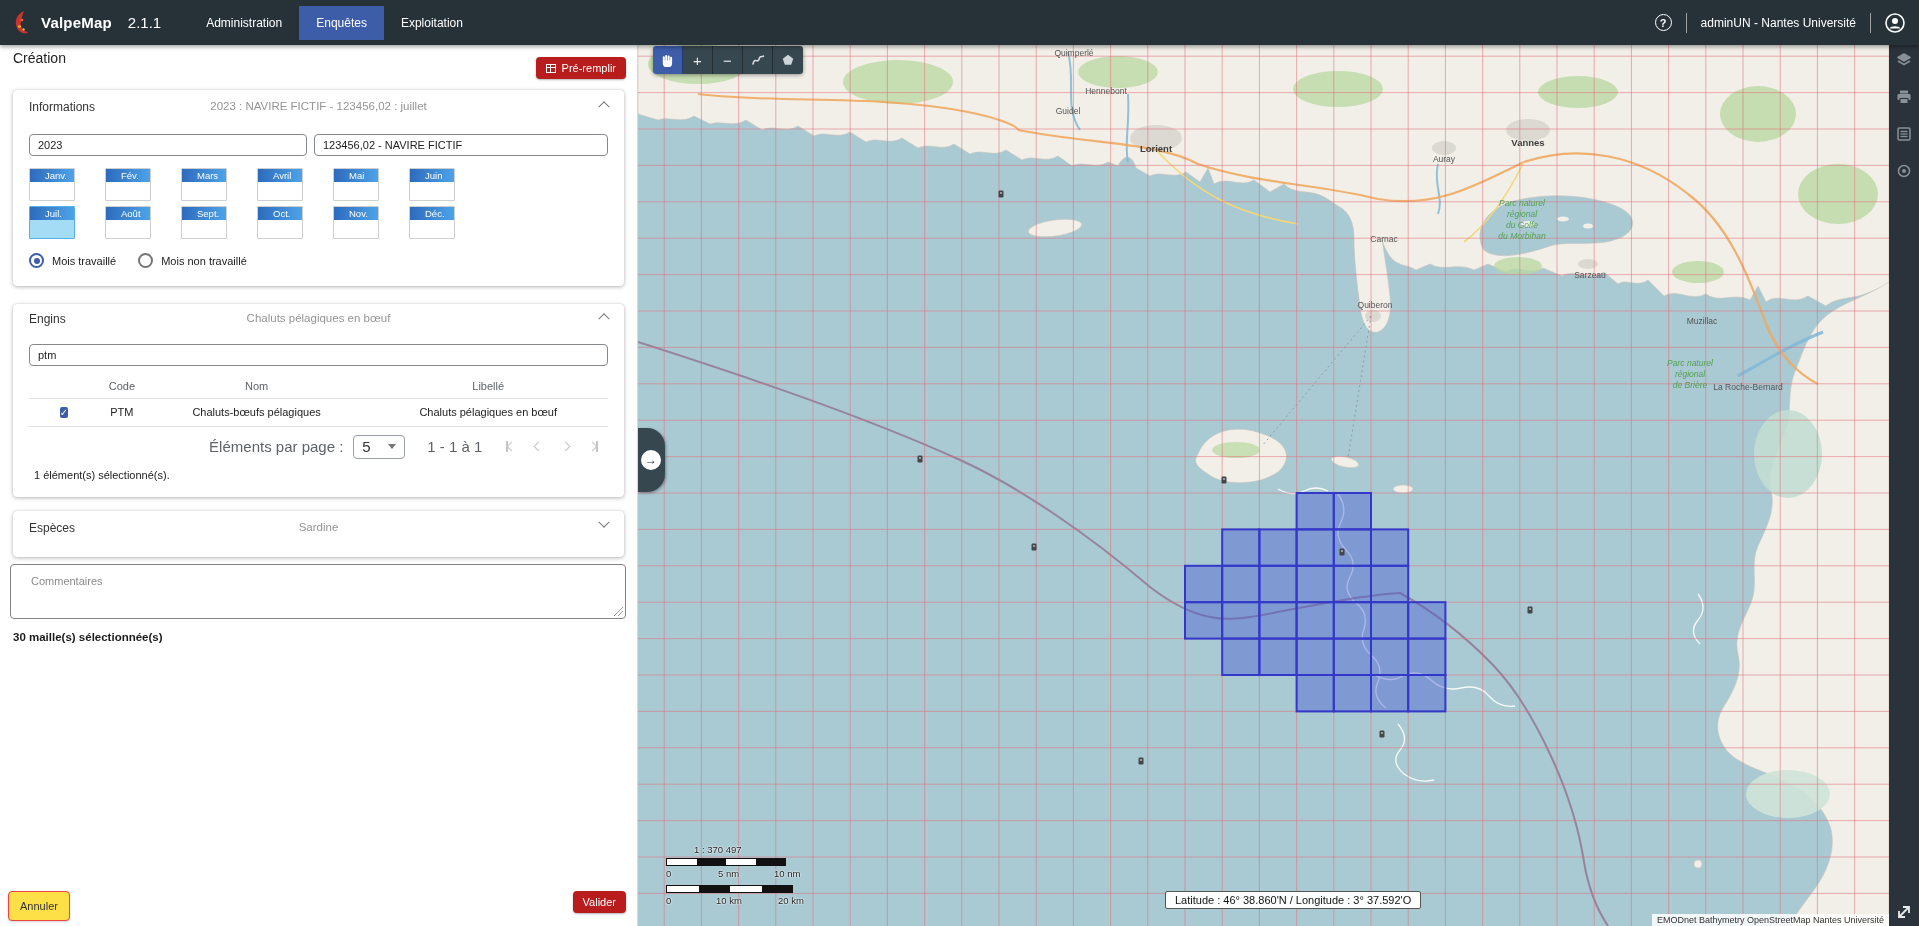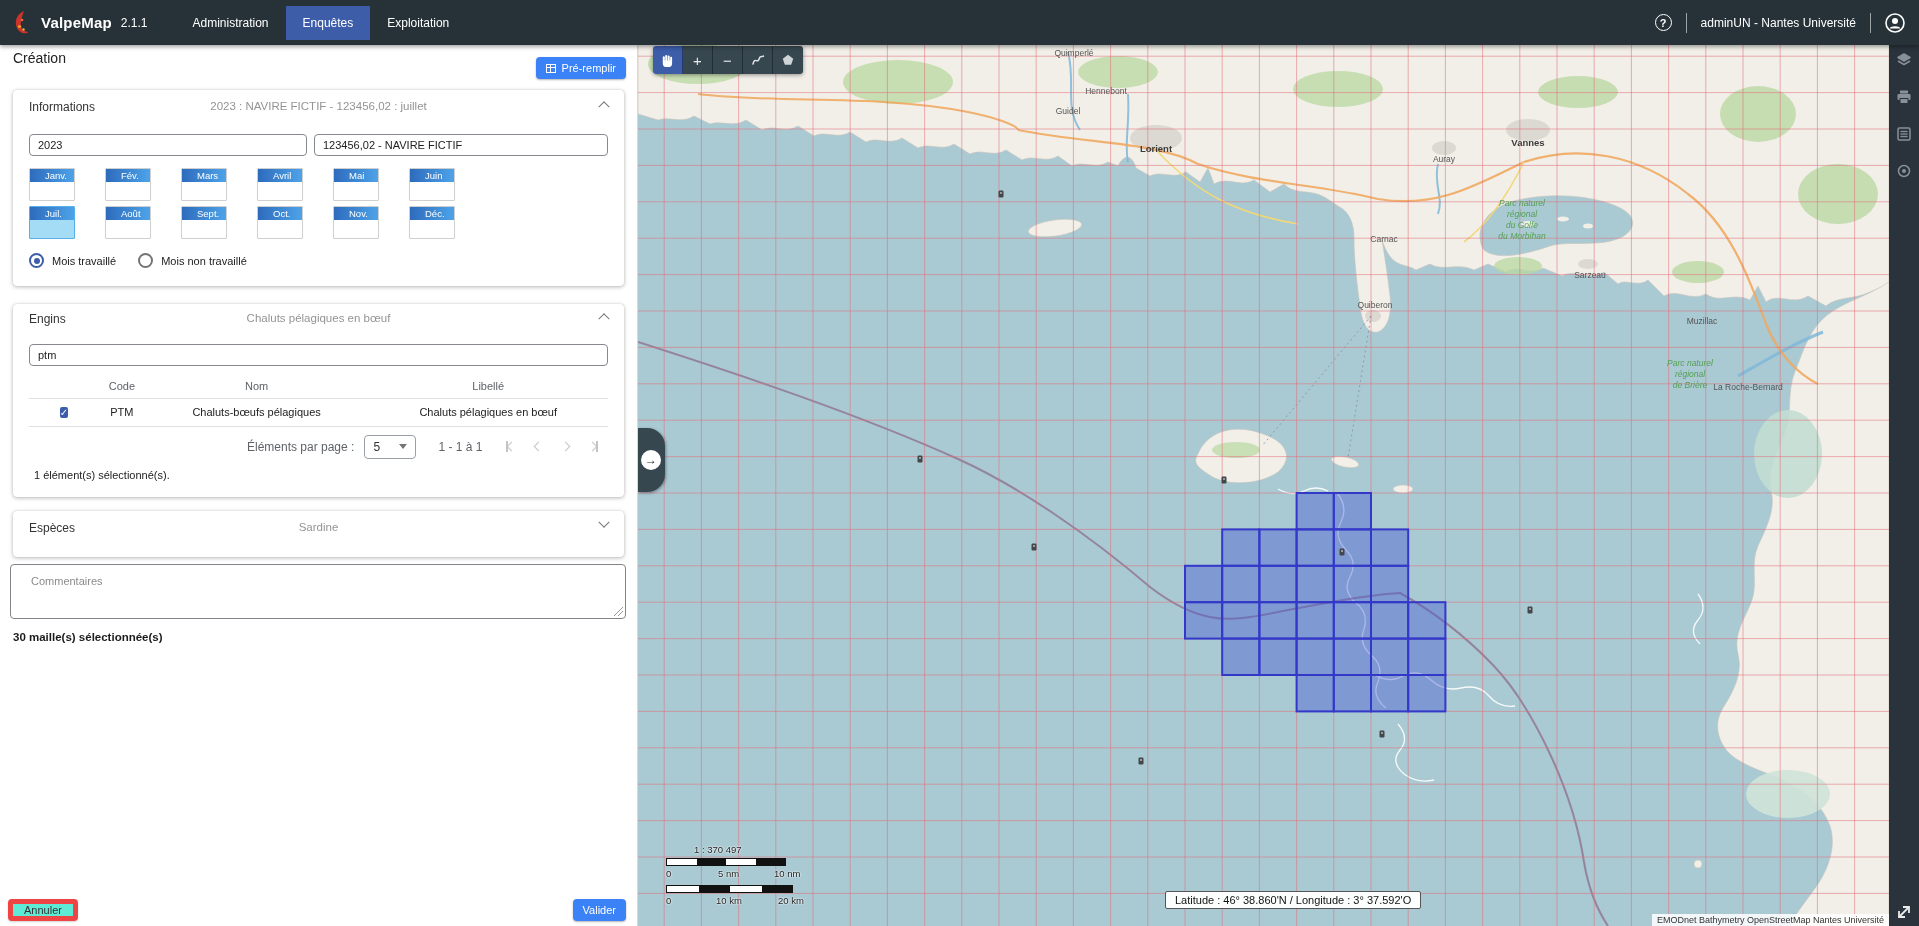--- a/index.html
+++ b/index.html
@@ -3,36 +3,36 @@
 <meta charset="utf-8">
 <style>
   * { margin:0; padding:0; box-sizing:border-box; }
   html,body { width:1919px; height:926px; overflow:hidden; font-family:"Liberation Sans",sans-serif; background:#fff; }
 
   
   .topbar { position:absolute; left:0; top:0; width:1919px; height:45px; background:#263238;
             display:flex; align-items:center; color:#fff; z-index:50; box-shadow:0 2px 4px rgba(0,0,0,.35); }
   .logo { width:22px; height:26px; margin:0 8px 0 11px; }
   .appname { font-size:15px; font-weight:bold; letter-spacing:.2px; }
-  .appver { font-size:12px; margin-left:9px; margin-right:28px; }
+  .appver { font-size:15px; margin-left:16px; margin-right:28px; }
   .nav { display:flex; height:34px; align-items:stretch; }
   .nav-item { display:flex; align-items:center; padding:0 17px; font-size:12px; font-weight:500; cursor:pointer; }
   .nav-item.active { background:#3d5da9; }
   .topbar-right { margin-left:auto; display:flex; align-items:center; gap:14px; padding-right:14px; }
   .tb-divider { width:1px; height:20px; background:rgba(255,255,255,.55); }
   .help-ico { width:17px; height:17px; border:1.7px solid #fff; border-radius:50%; font-size:11px; font-weight:bold;
               display:flex; align-items:center; justify-content:center; }
   .user-name { font-size:12px; font-weight:500; }
 
   
   .panel { position:absolute; left:0; top:34px; width:638px; bottom:0; background:#fff; z-index:20; border-right:1px solid #d8d8d8; }
   .panel-head { position:relative; height:46px; }
   .page-title { position:absolute; left:13px; top:16px; font-size:14px; color:#222; }
   .btn { border:none; border-radius:4px; font-size:11px; cursor:pointer; font-family:inherit; }
-  .btn-blue { background:#3b82f6; color:#fff; box-shadow:0 1px 2px rgba(0,0,0,.3); }
+  .btn-blue { background:#b91c1c; color:#fff; box-shadow:0 1px 2px rgba(0,0,0,.3); }
   .btn-prefill { position:absolute; right:11px; top:23px; height:22px; padding:0 10px; display:flex; align-items:center; gap:6px; }
   .grid-ico { width:10px; height:9px; border:1.2px solid #fff;
               background:linear-gradient(#fff,#fff) 55% 0/1px 100% no-repeat,linear-gradient(#fff,#fff) 0 45%/100% 1px no-repeat; }
 
   .card { margin:0 13px; background:#fff; border-radius:4px; box-shadow:0 1px 4px rgba(0,0,0,.28),0 0 1px rgba(0,0,0,.2); }
   .card-header { position:relative; display:flex; align-items:flex-start; height:26px; }
   .card-title { font-size:12px; color:#333; }
   .card-sub { position:absolute; left:0; right:0; text-align:center; font-size:11.5px; color:#949494; pointer-events:none; }
   .chev { width:8px; height:8px; border-right:1.7px solid #777; border-bottom:1.7px solid #777; margin-left:auto; }
   .chev.up { transform:rotate(225deg) translate(-2px,-2px); }
@@ -58,42 +58,42 @@
   .radio.on::after { content:""; position:absolute; left:2.5px; top:2.5px; width:6px; height:6px; border-radius:50%; background:#3d5da9; }
 
   #card-engins { margin-top:18px; padding:8px 16px 10px; }
   .inp-filter { width:100%; margin-top:6px; }
   .gtable { width:100%; margin-top:8px; border-collapse:collapse; font-size:11px; }
   .gtable th { font-weight:normal; color:#5f6368; height:24px; border-bottom:1px solid #e0e0e0; text-align:center; }
   .gtable td { color:#222; height:28px; border-bottom:1px solid #e0e0e0; text-align:center; }
   .col-chk { width:70px; }
   .checkbox { width:13px; height:13px; border-radius:2px; background:#3d5da9; color:#fff; font-size:10px; line-height:13px;
               text-align:center; margin:0 auto; cursor:pointer; }
-  .pagi { display:flex; align-items:center; justify-content:flex-end; gap:10px; height:40px; font-size:12px; color:#5f6368; padding-right:10px; }
+  .pagi { display:flex; align-items:center; justify-content:flex-end; gap:10px; height:40px; font-size:15px; color:#5f6368; padding-right:10px; }
   .psize { display:flex; align-items:center; justify-content:space-between; width:52px; height:24px; border:1px solid #9aa0a6;
            border-radius:4px; padding:0 8px; margin-right:12px; cursor:pointer; color:#333; }
   .caret { width:0; height:0; border-left:4px solid transparent; border-right:4px solid transparent; border-top:5px solid #757575; }
   .range { margin-right:14px; }
   .pg-btns { display:flex; align-items:center; gap:20px; }
   .pgi { display:flex; align-items:center; height:12px; }
   .pg-chev { width:7px; height:7px; border-right:1.8px solid #c4c4c4; border-bottom:1.8px solid #c4c4c4; }
   .pg-chev.l { transform:rotate(135deg); } .pg-chev.r { transform:rotate(-45deg); }
   .pg-bar { width:1.8px; height:11px; background:#c4c4c4; }
   .sel-summary { font-size:11px; color:#222; padding:2px 5px 6px; }
 
   #card-especes { margin-top:14px; padding:10px 16px; }
 
   .comments { margin:7px 10px 0; width:616px; height:55px; border:1px solid #808488; border-radius:4px; position:relative; }
   .comments .ph { position:absolute; left:20px; top:10px; font-size:11px; color:#8b8b8b; }
   .ta-grip { position:absolute; right:2px; bottom:2px; width:9px; height:9px;
              background:linear-gradient(135deg,transparent 45%,#9a9a9a 45%,#9a9a9a 52%,transparent 52%,transparent 68%,#9a9a9a 68%,#9a9a9a 75%,transparent 75%); }
   .mesh-count { margin:12px 13px 0; font-size:11.5px; font-weight:600; color:#1b1b1b; }
 
   .panel-footer { position:absolute; left:8px; right:11px; bottom:5px; display:flex; justify-content:space-between; }
-  .btn-cancel { height:22px; padding:0 11px; background:#5eead4; border:5px solid #ef4444; border-radius:4px; color:#333;
+  .btn-cancel { height:30px; padding:0 11px; background:#fde047; border:1px solid #ef4444; border-radius:4px; color:#333;
                 box-shadow:0 1px 2px rgba(0,0,0,.18); }
   .btn-validate { height:22px; padding:0 10px; }
 
   
   .map { position:absolute; left:638px; top:34px; width:1251px; height:892px; background:#a9c9d3; overflow:hidden; }
   .map svg.base { position:absolute; left:0; top:0; }
 
   .map-toolbar { position:absolute; left:15px; top:12px; display:flex; border-radius:3px; overflow:hidden;
                  box-shadow:0 1px 4px rgba(0,0,0,.4); }
   .mt-btn { width:30px; height:28px; background:#37474f; display:flex; align-items:center; justify-content:center;

